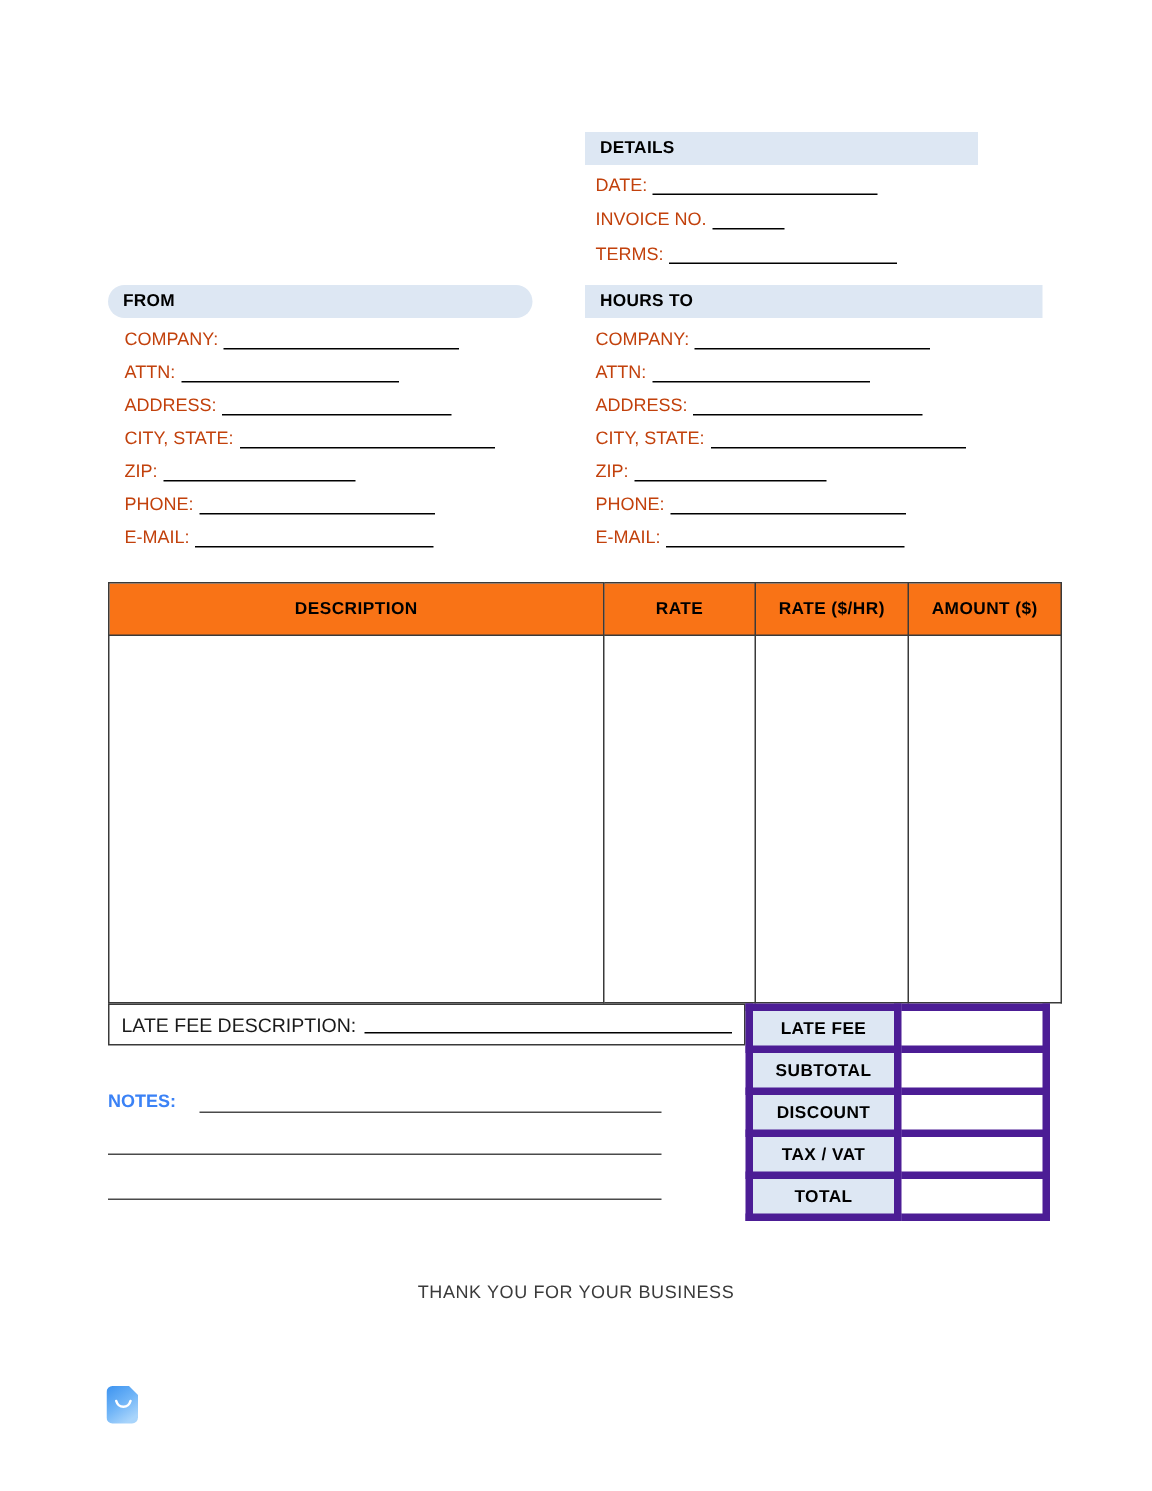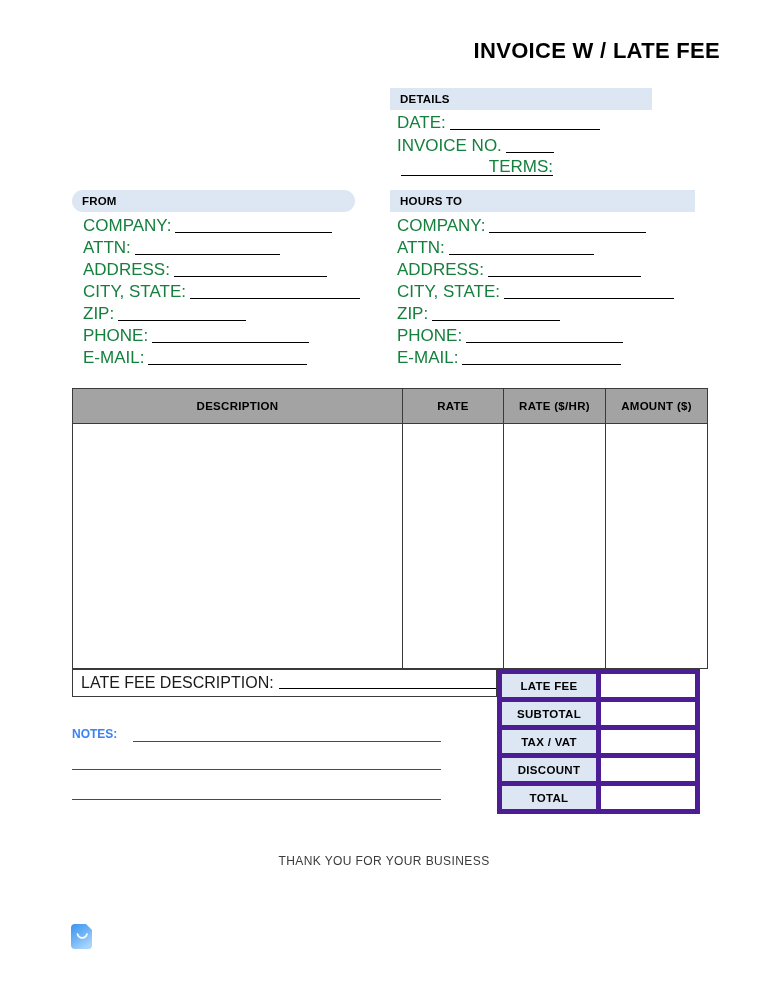--- a/index.html
+++ b/index.html
@@ -58,22 +58,22 @@
   .field {
     position: absolute;
     display: flex;
     align-items: flex-end;
     font-size: 12px;
     color: #1a1a1a;
     white-space: nowrap;
     height: 16px;
   }
   .field .f-label {
-    font-size: 17px;
-    color: #15803d;
+    font-size: 12px;
+    color: #c2410c;
     line-height: 14px;
     text-align: center;
   }
   .field .f-rule {
     display: inline-block;
     border-bottom: 1px solid #000000;
     height: 12px;
     margin-left: 4px;
   }
 
@@ -81,21 +81,21 @@
   .items-table {
     position: absolute;
     left: 72px;
     top: 388px;
     width: 623px;
     border-collapse: collapse;
     table-layout: fixed;
     border: 1.5px solid #3a3a3a;
   }
   .items-table th {
-    background: #a3a3a3;
+    background: #f97316;
     border: 1px solid #3a3a3a;
     font-size: 11.5px;
     font-weight: bold;
     letter-spacing: 0.3px;
     height: 32px;
     color: #000000;
     text-align: center;
   }
   .items-table td.body-cell {
     border: 1px solid #3a3a3a;
@@ -112,21 +112,21 @@
     position: absolute;
     left: 72px;
     top: 669px;
     width: 425px;
     height: 28px;
     border: 1.5px solid #3a3a3a;
     box-sizing: border-box;
     display: flex;
     align-items: center;
     padding-left: 8px;
-    font-size: 16px;
+    font-size: 13px;
   }
   .latefee-box .lf-label { white-space: nowrap; }
   .latefee-box .lf-rule {
     display: inline-block;
     border-bottom: 1px solid #000000;
     height: 11px;
     width: 245px;
     margin-left: 5px;
   }
 
@@ -191,37 +191,36 @@
     top: 923px;
     width: 23px;
     height: 27px;
   }
 </style>
 </head>
 <body>
 
 <div class="page">
 
-  <div class="doc-title">INVOICE W / LATE FEE</div>
 
   <div class="band" style="left:390px; top:88px; width:262px;">
     <span>DETAILS</span>
   </div>
 
   <div class="field" style="left:397px; top:114px;">
     <span class="f-label">DATE:</span>
     <span class="f-rule" style="width:150px;"></span>
   </div>
 
   <div class="field" style="left:397px; top:137px;">
     <span class="f-label">INVOICE NO.</span>
     <span class="f-rule" style="width:48px;"></span>
   </div>
 
-  <div class="field" style="left:397px; top:160px;flex-direction:column;">
+  <div class="field" style="left:397px; top:160px;">
     <span class="f-label">TERMS:</span>
     <span class="f-rule" style="width:152px;"></span>
   </div>
 
   <div class="band" style="left:72px; top:190px; width:283px;border-radius:11px;">
     <span>FROM</span>
   </div>
 
   <div class="field" style="left:83px; top:217px;">
     <span class="f-label">COMPANY:</span>
@@ -313,25 +312,25 @@
     <tbody>
       <tr>
         <td class="t-label">LATE FEE</td>
         <td class="t-value"></td>
       </tr>
       <tr>
         <td class="t-label">SUBTOTAL</td>
         <td class="t-value"></td>
       </tr>
       <tr>
+        <td class="t-label">DISCOUNT</td>
+        <td class="t-value"></td>
+      </tr>
+      <tr>
         <td class="t-label">TAX / VAT</td>
-        <td class="t-value"></td>
-      </tr>
-      <tr>
-        <td class="t-label">DISCOUNT</td>
         <td class="t-value"></td>
       </tr>
       <tr>
         <td class="t-label">TOTAL</td>
         <td class="t-value"></td>
       </tr>
     </tbody>
   </table>
 
   <div class="notes-label">NOTES:</div>

